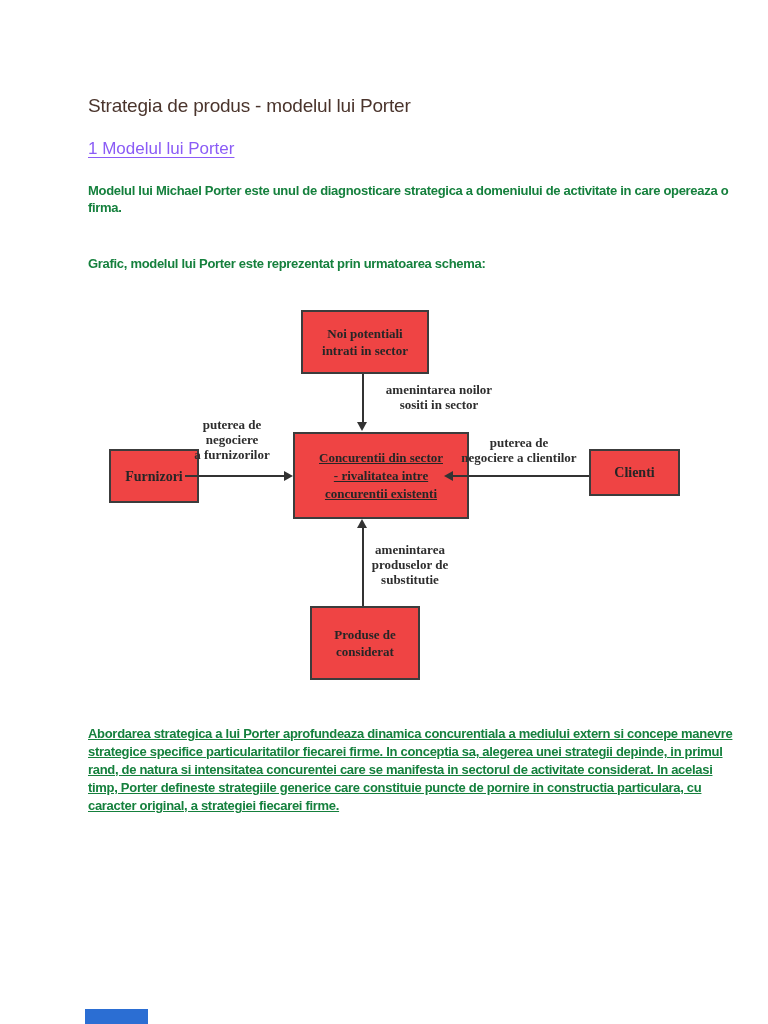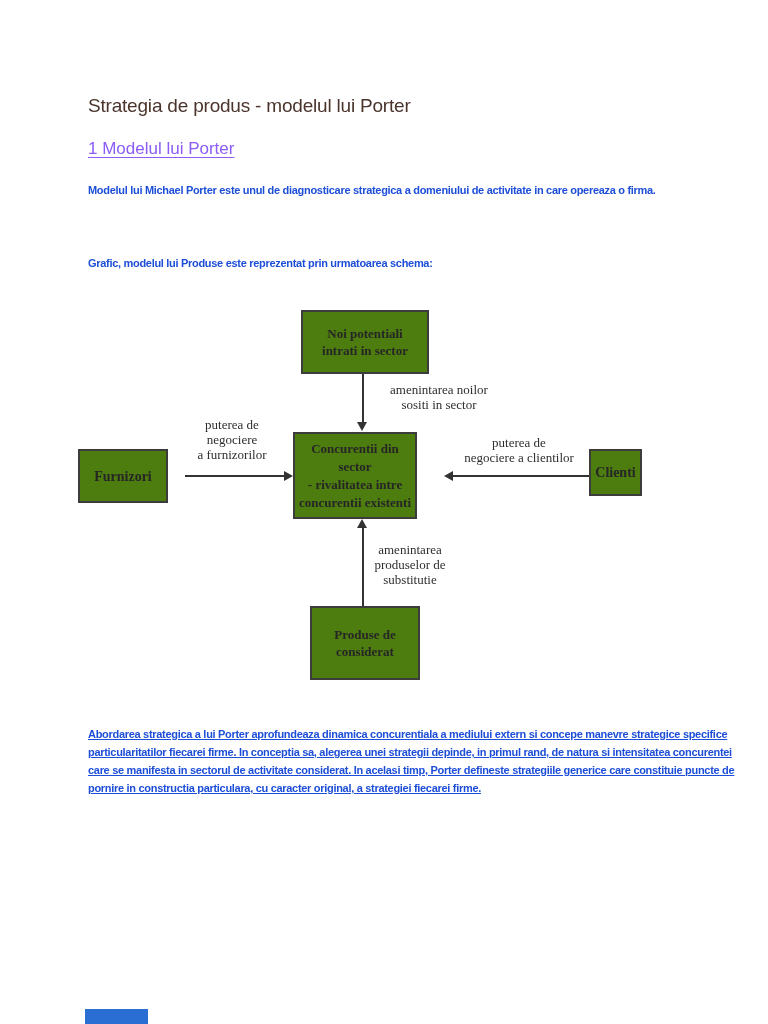--- a/index.html
+++ b/index.html
@@ -24,54 +24,54 @@
     left:88px; top:139px;
     font-size:17px; font-weight:400;
     color:#8b5cf6;
     text-decoration:underline;
     text-underline-offset:3px;
     white-space:nowrap;
   }
   .body-par {
     left:88px;
     width:655px;
-    font-size:11px; font-weight:700;
+    font-size:13px; font-weight:700;
     letter-spacing:-0.3px;
-    color:#1d4ed8;
+    color:#15803d;
     line-height:17px;
   }
   .par-intro   { top:182px; }
   .par-lead    { top:255px; white-space:nowrap; width:auto; }
   .par-closing { top:725px; line-height:18px;text-decoration:underline; }
 
   
   .fig { left:0; top:0; width:768px; height:1024px; pointer-events:none; }
   .dbox {
     position:absolute;
     border:2px solid #3c3c3c;
-    background:#4d7c0f;
+    background:#ef4444;
     display:flex; align-items:center; justify-content:center;
     text-align:center;
     white-space:pre-line;
     font-family:"Liberation Serif", serif;
     font-weight:700;
     font-size:13px;
     color:#262626;
     line-height:17px;
   }
   .box-new-entrants { left:301px; top:310px; width:128px; height:64px; }
-  .box-competitors  { left:293px; top:432px; width:124px; height:87px; line-height:18px; }
-  .box-suppliers    { left:78px;  top:449px; width:90px;  height:54px; font-size:14px; }
-  .box-clients      { left:589px; top:449px; width:53px;  height:47px; font-size:14px; }
+  .box-competitors  { left:293px; top:432px; width:176px; height:87px; line-height:18px;text-decoration:underline; }
+  .box-suppliers    { left:109px;  top:449px; width:90px;  height:54px; font-size:14px; }
+  .box-clients      { left:589px; top:449px; width:91px;  height:47px; font-size:14px; }
   .box-substitutes  { left:310px; top:606px; width:110px; height:74px; }
 
   .dlabel {
     position:absolute;
     font-family:"Liberation Serif", serif;
-    font-size:13px; font-weight:400;
+    font-size:13px; font-weight:700;
     color:#2e2e2e;
     text-align:center;
     white-space:pre-line;
     line-height:15px;
     width:130px;
   }
   .lbl-new-threat   { left:374px; top:382px; }
   .lbl-sup-power    { left:167px; top:417px; }
   .lbl-cli-power    { left:451px; top:435px; width:136px; }
   .lbl-sub-threat   { left:345px; top:542px; }
@@ -96,21 +96,21 @@
 <body>
 
 <div class="page">
 
   <div class="abs doc-title">Strategia de produs - modelul lui Porter</div>
 
   <div class="abs doc-heading">1 Modelul lui Porter</div>
 
   <p class="abs body-par par-intro">Modelul lui Michael Porter este unul de diagnosticare strategica a domeniului de activitate in care opereaza o firma.</p>
 
-  <p class="abs body-par par-lead">Grafic, modelul lui Produse este reprezentat prin urmatoarea schema:</p>
+  <p class="abs body-par par-lead">Grafic, modelul lui Porter este reprezentat prin urmatoarea schema:</p>
 
   <div class="abs fig">
 
     <div class="dbox box-new-entrants">Noi potentiali
 intrati in sector</div>
     <div class="dbox box-competitors">Concurentii din sector
 - rivalitatea intre
 concurentii existenti</div>
     <div class="dbox box-suppliers">Furnizori</div>
     <div class="dbox box-clients">Clienti</div>

